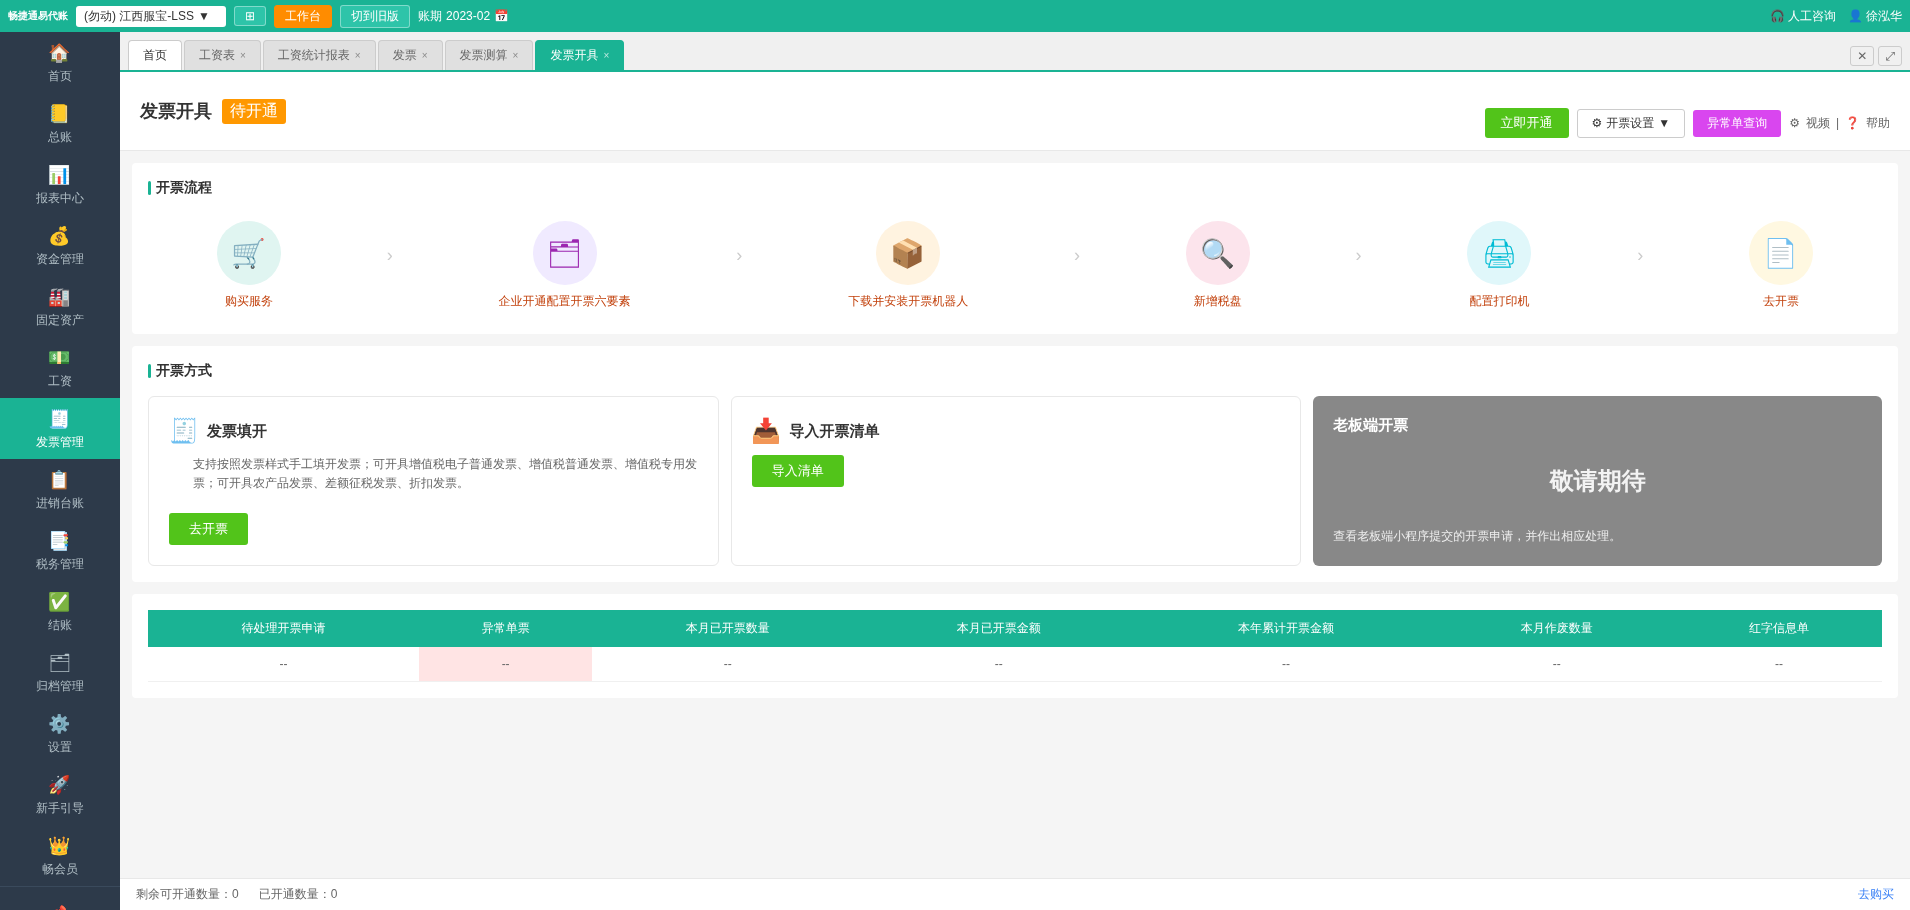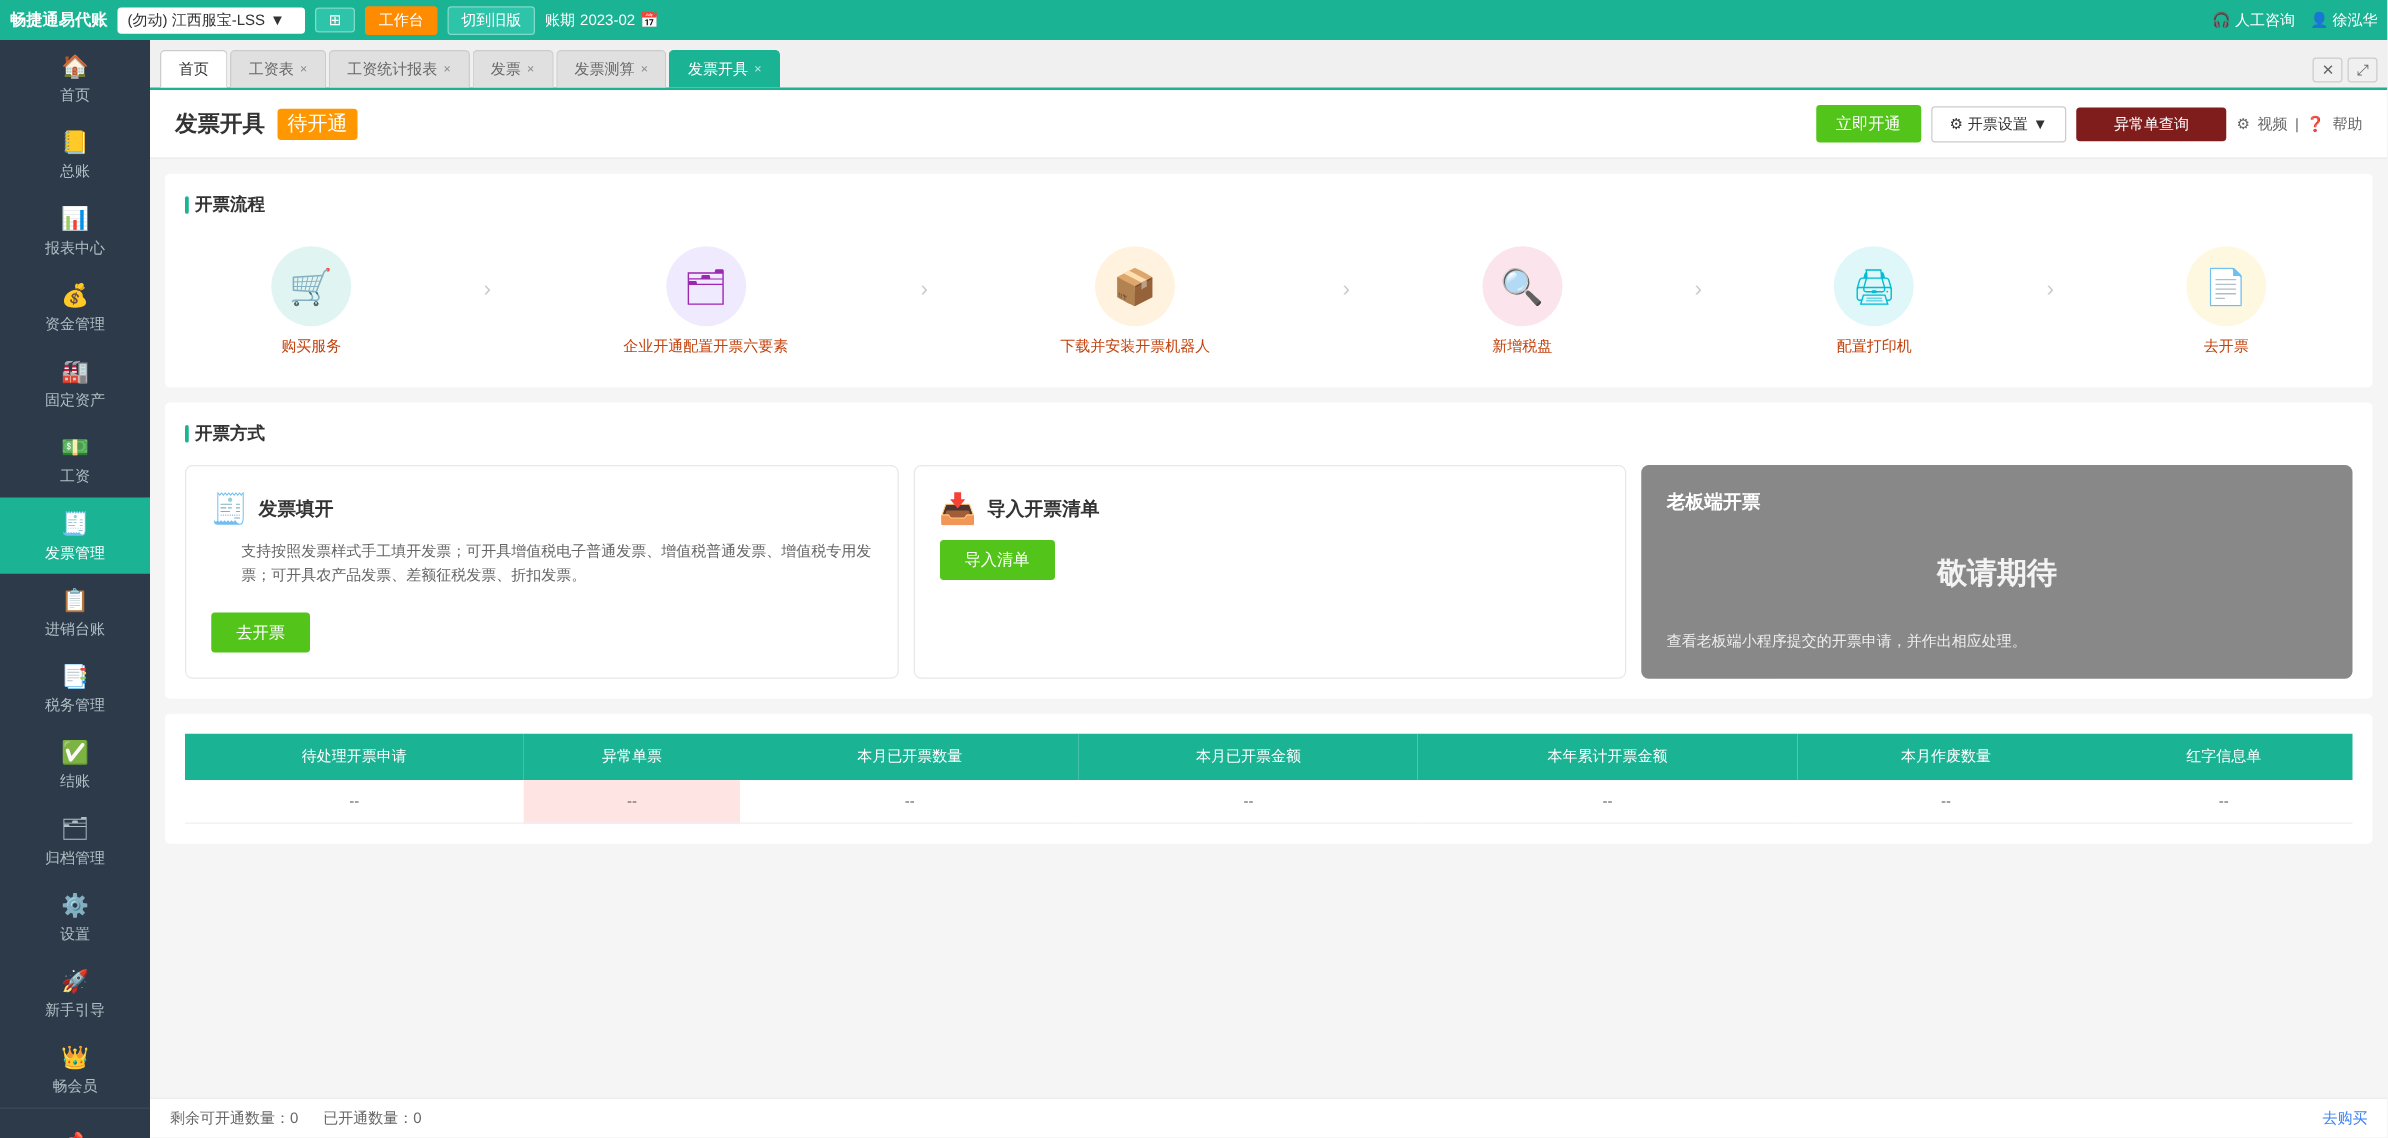--- a/index.html
+++ b/index.html
@@ -10,21 +10,21 @@
       height: 32px;
       background: #1ab394;
       display: flex;
       align-items: center;
       justify-content: space-between;
       padding: 0 8px;
       color: white;
       flex-shrink: 0;
     }
     .top-bar-left { display: flex; align-items: center; gap: 8px; }
-    .top-bar-logo { font-size: 13px; font-weight: bold; color: white; }
+    .top-bar-logo { font-size: 10px; font-weight: bold; color: white; }
     .top-bar-company {
       background: white;
       color: #333;
       border-radius: 3px;
       padding: 2px 8px;
       font-size: 12px;
       display: flex;
       align-items: center;
       gap: 4px;
       cursor: pointer;
@@ -148,21 +148,21 @@
     }
     .page-title-area { display: flex; align-items: center; gap: 10px; }
     .page-title { font-size: 18px; font-weight: bold; color: #333; }
     .status-badge {
       background: #ff9800;
       color: white;
       padding: 2px 8px;
       border-radius: 3px;
       font-size: 16px;
     }
-    .header-actions { display: flex; align-items: center; gap: 8px; }
+    .header-actions { display: flex; align-items: center; gap: 8px; margin-top: 24px; }
     .btn-primary {
       background: #52c41a;
       color: white;
       border: none;
       padding: 6px 16px;
       border-radius: 3px;
       font-size: 13px;
       cursor: pointer;
     }
     .btn-outline {
@@ -171,24 +171,24 @@
       border: 1px solid #ccc;
       padding: 5px 14px;
       border-radius: 3px;
       font-size: 12px;
       cursor: pointer;
       display: flex;
       align-items: center;
       gap: 4px;
     }
     .btn-teal {
-      background: #7f1d1d;
+      background: #d946ef;
       color: white;
       border: none;
-      padding: 5px 30px;
+      padding: 5px 14px;
       border-radius: 3px;
       font-size: 12px;
       cursor: pointer;
     }
     .header-right-actions { display: flex; align-items: center; gap: 6px; font-size: 12px; color: #666; }
 
     
     .section { background: white; margin: 12px; padding: 16px; border-radius: 4px; }
     .section-title { font-size: 14px; font-weight: bold; color: #333; margin-bottom: 16px; position: relative; padding-left: 8px; }
     .section-title::before { content: ''; position: absolute; left: 0; top: 2px; width: 3px; height: 14px; background: #1ab394; border-radius: 2px; }

